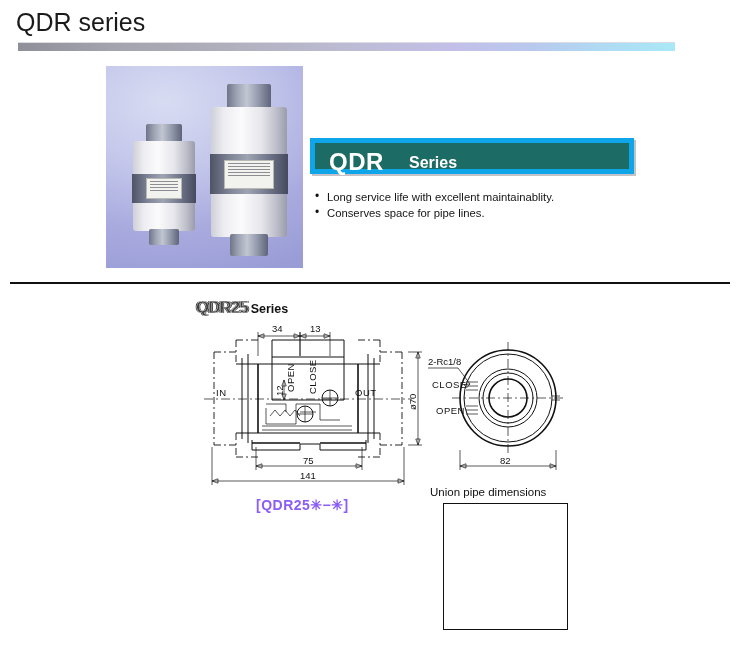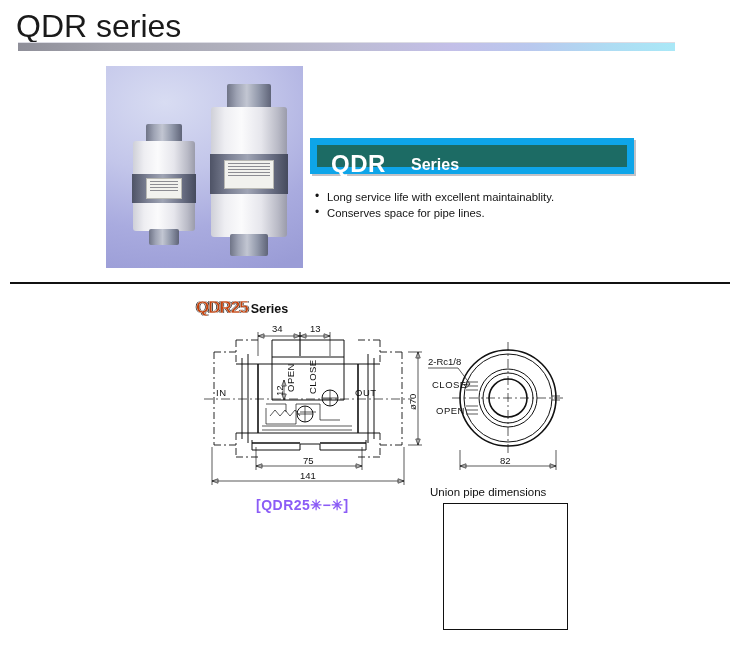--- a/index.html
+++ b/index.html
@@ -8,21 +8,21 @@
     width: 740px; height: 645px;
     background: #ffffff;
     font-family: "Liberation Sans", sans-serif;
     overflow: hidden;
   }
   .page { position: relative; width: 740px; height: 645px; background: #fff; }
 
   
   .page-title {
     position: absolute; left: 16px; top: 8px;
-    font-size: 32px; font-weight: 400; color: #1a1a1a;
+    font-size: 25px; font-weight: 400; color: #1a1a1a;
     letter-spacing: 0px;
   }
   .header-rule {
     position: absolute; left: 18px; top: 42px;
     width: 657px; height: 9px;
     background: linear-gradient(to right,
       #8f8f99 0%, #a3a3ad 14%, #b0b0bd 32%,
       #bdbcd6 52%, #c3bfe8 66%, #b9c8ee 78%,
       #aedcf3 90%, #a9e8f7 100%);
     border-top: 1px solid #dcdce4;
@@ -59,21 +59,21 @@
     border: 1px solid #b9b9b4;
   }
   .v-label i {
     display: block; height: 1px; background: #8d8d93; margin: 2px 3px;
   }
 
   .feature-head {
     position: absolute; left: 310px; top: 72px;
     width: 324px; height: 36px;
     background: #1c6b64;
-    border: 7px solid #0ea5e9;
+    border: 5px solid #0ea5e9;
     box-shadow: 2px 2px 0 rgba(120,120,130,.45);
   }
   .feature-head .ft-main {
     position: absolute; left: 14px; top: 5px;
     font-size: 24px; font-weight: 700; color: #ffffff; letter-spacing: .5px;
   }
   .feature-head .ft-sub {
     position: absolute; left: 94px; top: 11px;
     font-size: 16px; font-weight: 700; color: #ffffff;
   }
@@ -97,21 +97,21 @@
     border-top: 2px solid #111;
   }
 
   
   .dwg-title {
     position: absolute; left: 196px; top: 298px;
     font-size: 15px; color: #111;
   }
   .dwg-title .stencil {
     font-weight: 700; font-size: 17px; letter-spacing: -1px;
-    color: #c2410c;
+    color: #404040;
     -webkit-text-stroke: .4px #fff;
     text-shadow: -1px 0 0 #1b1b1b, 1px 0 0 #1b1b1b;
   }
   .dwg-title .ser { font-size: 12.5px; font-weight: 700; margin-left: 3px; }
 
   svg.dwg { position: absolute; left: 0; top: 0; }
   .ln  { stroke: #111; stroke-width: 1; fill: none; }
   .ln2 { stroke: #111; stroke-width: 1.6; fill: none; }
   .thin{ stroke: #111; stroke-width: .7; fill: none; }
   .dash{ stroke: #111; stroke-width: .9; fill: none; stroke-dasharray: 7 3 2 3; }

